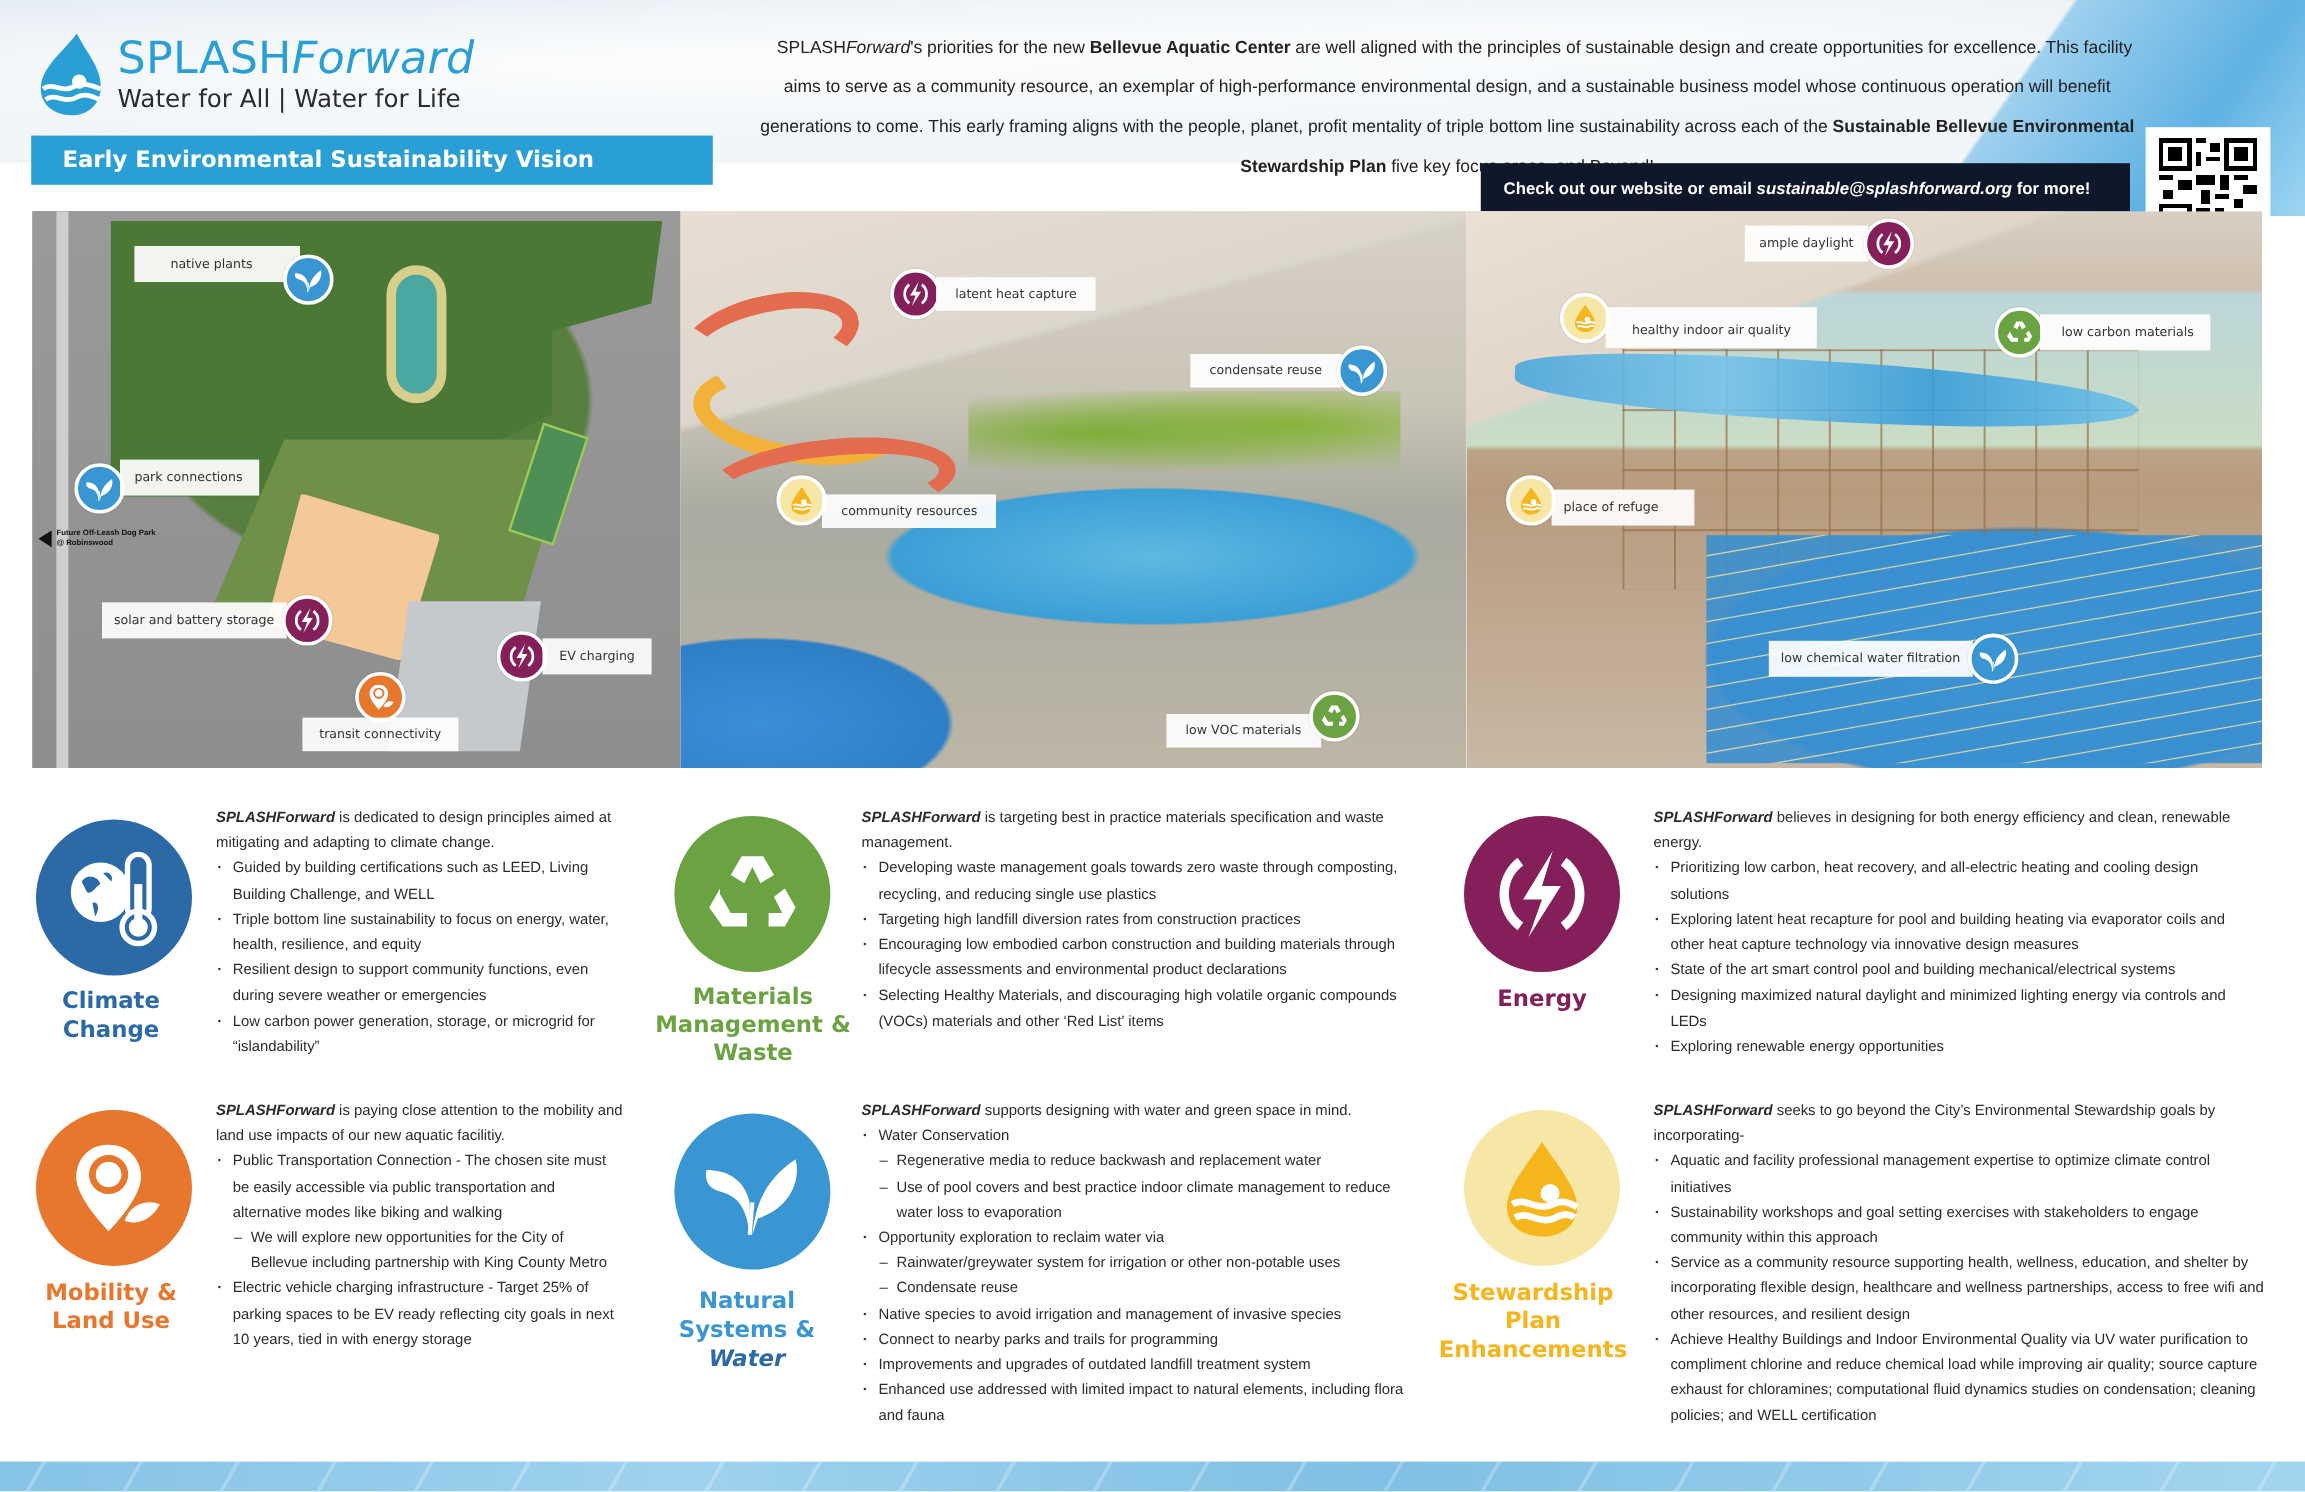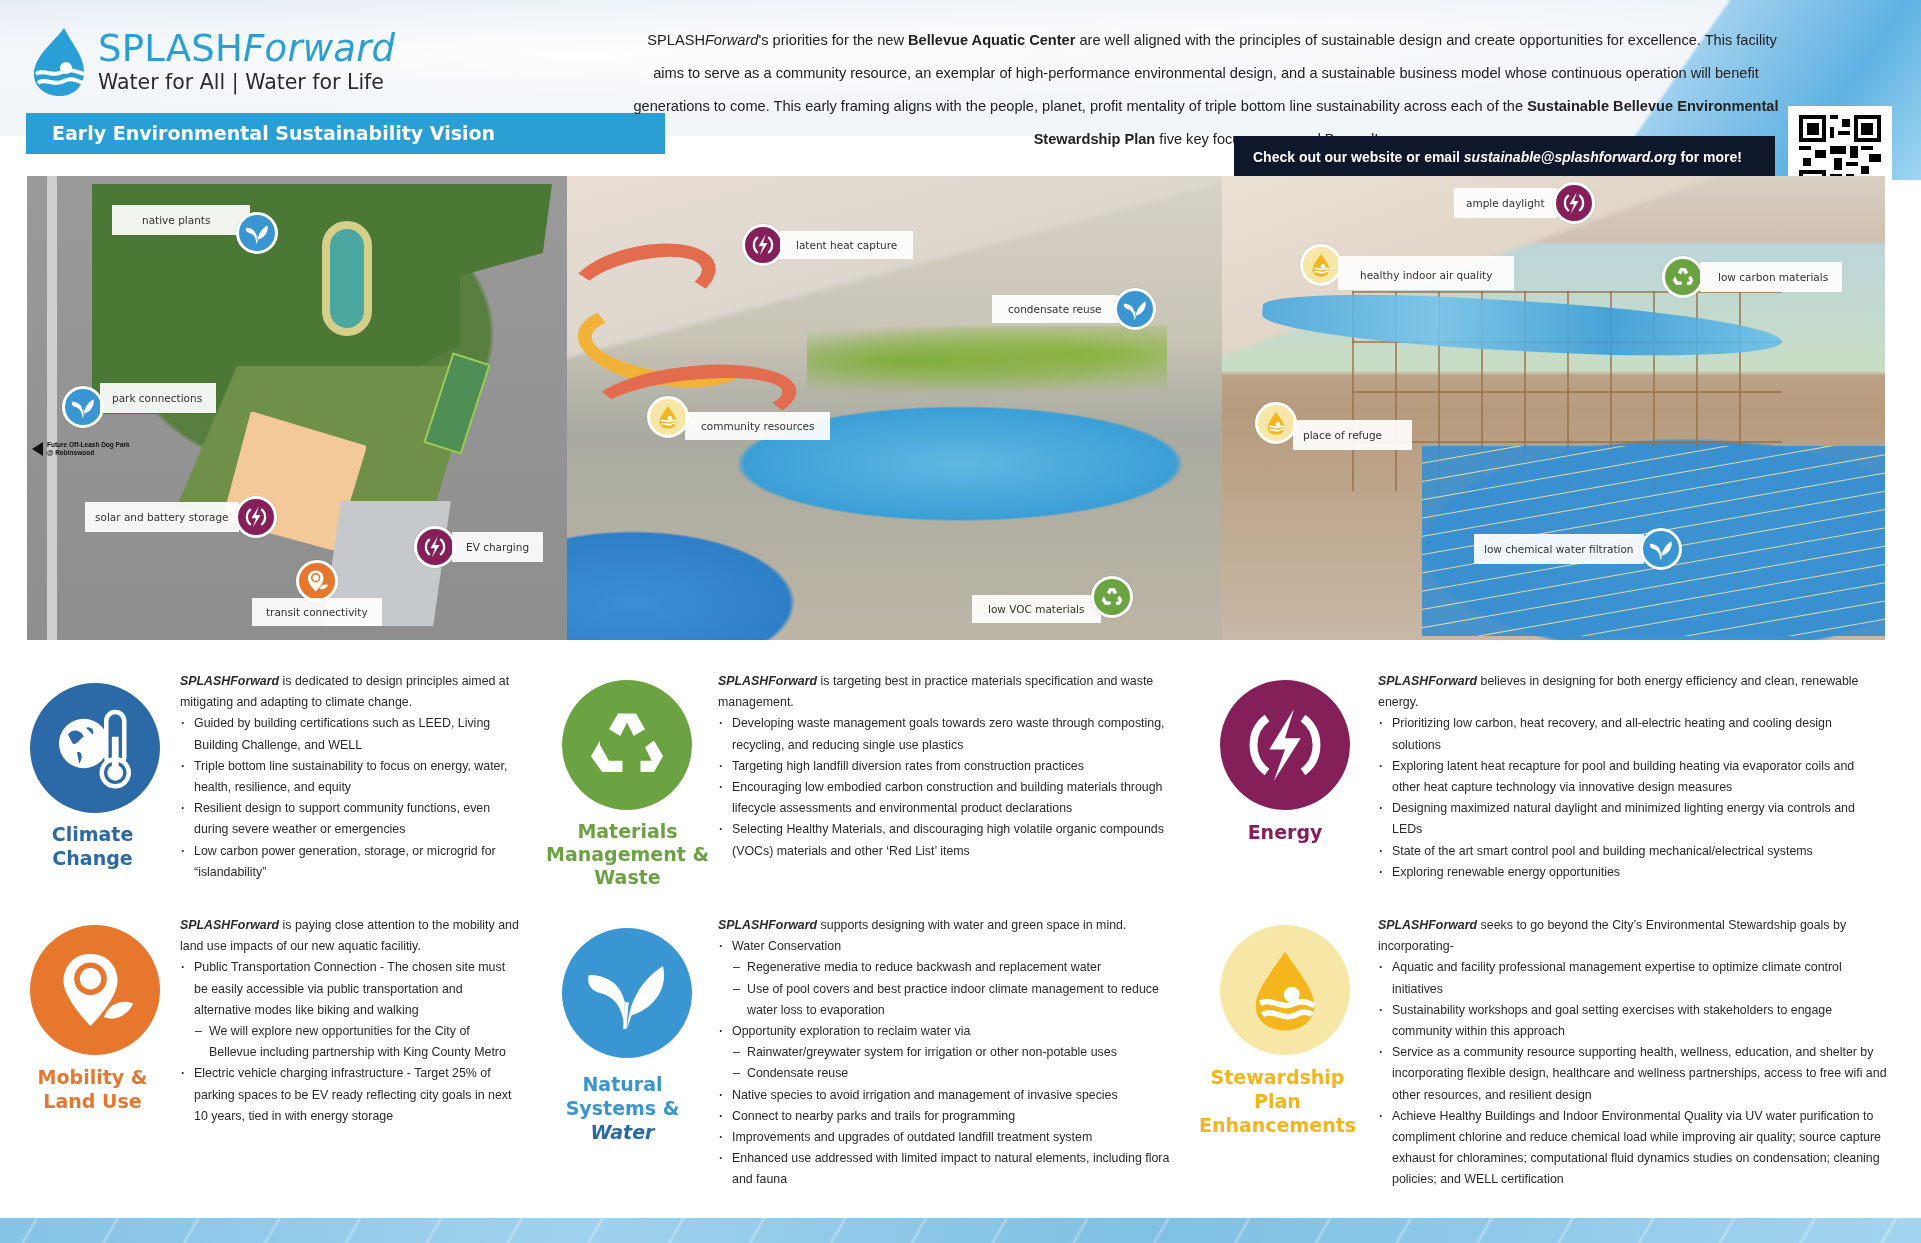--- a/index.html
+++ b/index.html
@@ -23,21 +23,21 @@
   
   .logo { position: absolute; left: 28px; top: 26px; display: flex; align-items: center; }
   .logo-icon { width: 60px; height: 72px; margin-right: 10px; }
   .logo-text { display: flex; flex-direction: column; }
   .logo-title { font-size: 37px; color: #2a9fd6; letter-spacing: 0.2px; line-height: 40px; font-family: "DejaVu Sans", sans-serif; font-weight: normal; }
   .logo-title .it { font-style: italic; }
   .logo-tag { font-size: 20.5px; color: #2b2b2b; line-height: 26px; font-family: "DejaVu Sans", sans-serif; }
 
   
   .vision-banner {
-    position: absolute; left: 26px; top: 113px; width: 639px; height: 41px;
+    position: absolute; left: 26px; top: 113px; width: 568px; height: 41px;
     background: #2a9fd6; color: #fff; font-weight: bold; font-size: 19px;
     padding: 9px 0 0 26px; font-family: "DejaVu Sans", sans-serif;
   }
 
   
   .intro {
     position: absolute; left: 626px; top: 24px; width: 1160px; font-size: 14.6px; line-height: 33px;
     color: #222; text-align: center;
   }
   .intro b { font-weight: bold; }
@@ -365,21 +365,21 @@
         </svg>
       </span>
     <span class="callout-label" style="padding:9px 14px 9px 18px;">low carbon materials</span>
   </div>
   <div class="callout" style="left:33px;top:232px;">
     <span class="badge c-yellow" style="margin-right:-4px;margin-top:-12px;">
         <svg>
           <use href="#i-drop"></use>
         </svg>
       </span>
-    <span class="callout-label" style="padding:9px 30px 9px 10px;margin-top:12px;">place of refuge</span>
+    <span class="callout-label" style="padding:9px 30px 9px 10px;">place of refuge</span>
   </div>
   <div class="callout" style="left:252px;top:352px;">
     <span class="callout-label" style="padding:9px 10px;">low chemical water filtration</span>
     <span class="badge c-blue" style="margin-left:-4px;">
         <svg>
           <use href="#i-leaf"></use>
         </svg>
       </span>
   </div>
 </div>
@@ -425,22 +425,22 @@
       <svg viewBox="0 0 40 40">
         <use href="#i-bolt"></use>
       </svg>
     </div>
   <div class="sec-title" style="left:1205px;top:820px;width:160px;color:#841f5a;">Energy</div>
   <div class="sec-body" style="left:1378px;top:671px;width:505px;">
     <div class="lead"><b>SPLASHForward</b><span> believes in designing for both energy efficiency and clean, renewable energy.</span></div>
     <ul>
       <li>Prioritizing low carbon, heat recovery, and all-electric heating and cooling design solutions</li>
       <li>Exploring latent heat recapture for pool and building heating via evaporator coils and other heat capture technology via innovative design measures</li>
+      <li>State of the art smart control pool and building mechanical/electrical systems</li>
       <li>Designing maximized natural daylight and minimized lighting energy via controls and LEDs</li>
-      <li>State of the art smart control pool and building mechanical/electrical systems</li>
       <li>Exploring renewable energy opportunities</li>
     </ul>
   </div>
 </div>
 
 <div class="section">
   <div class="sec-icon" style="left:30px;top:925px;background:#e8772e;">
       <svg viewBox="0 0 40 40">
         <use href="#i-pin"></use>
       </svg>

